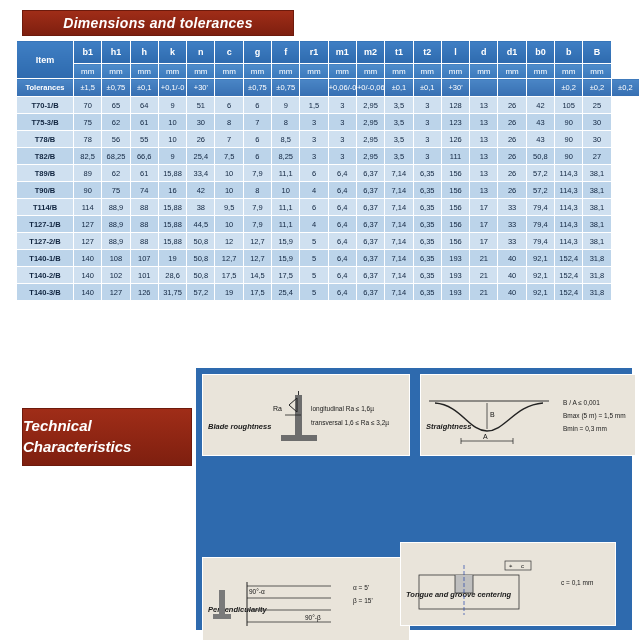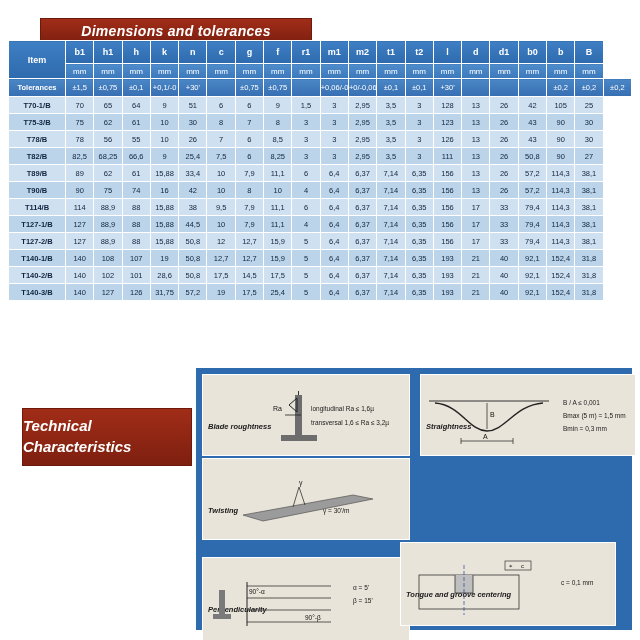--- a/index.html
+++ b/index.html
@@ -6,32 +6,31 @@
   body{
     width:640px;height:640px;
     background:#ffffff;
     font-family:"Liberation Sans", sans-serif;
     overflow:hidden;
   }
   .page{position:relative;width:640px;height:640px;background:#fff;}
 
   
   .title-bar{
-    position:absolute;left:40px;top:10px;width:270px;height:24px;
+    position:absolute;left:22px;top:10px;width:270px;height:24px;
     background:linear-gradient(to bottom,#a02d18,#7e1f0f);
     border:1px solid #6d1a0c;
-    margin-top:8px;
   }
   .title-bar .txt{
     color:#ffffff;font-style:italic;font-weight:bold;font-size:14px;
     text-align:center;line-height:24px;letter-spacing:.3px;
   }
 
   
-  .tbl-wrap{position:absolute;left:8px;top:40px;width:624px;}
+  .tbl-wrap{position:absolute;left:16px;top:40px;width:624px;}
   table.dims{border-collapse:collapse;width:624px;table-layout:fixed;}
   table.dims th,table.dims td{
     border:1px solid #ffffff;
     font-size:7.5px;
     text-align:center;
     color:#10243f;
     height:16px;
     padding:0;
     white-space:nowrap;
     overflow:hidden;
@@ -464,29 +463,20 @@
         <text x="63" y="26" font-size="7" font-family="Liberation Sans" fill="#111">B</text>
         <path d="M34 50 H86" stroke="#333" stroke-width="0.8"></path>
         <path d="M34 47 L34 53 M86 47 L86 53" stroke="#333" stroke-width="0.8"></path>
         <text x="56" y="48" font-size="7" font-family="Liberation Sans" fill="#111">A</text>
       </svg>
       <div class="note" style="left:142px;top:24px;">B / A ≤ 0,001</div>
       <div class="note" style="left:142px;top:37px;">Bmax (5 m) = 1,5 mm</div>
       <div class="note" style="left:142px;top:50px;">Bmin = 0,3 mm</div>
     </div>
 
-    <div class="cell" style="left:6px;top:90px;width:206px;height:80px;">
-      <div class="lbl">Twisting</div>
-      <svg class="glyph" style="left:30px;top:16px;" width="150" height="58" viewBox="0 0 150 58">
-        <path d="M10 40 L120 20 L140 24 L30 46 Z" fill="#9b9b9b" stroke="#555" stroke-width="0.7"></path>
-        <path d="M60 32 L66 12 L72 30" fill="none" stroke="#333" stroke-width="0.8"></path>
-        <text x="66" y="10" font-size="7" font-family="Liberation Sans" fill="#111">γ</text>
-      </svg>
-      <div class="note" style="left:120px;top:48px;">γ = 30'/m</div>
-    </div>
 
 
     <div class="cell" style="left:6px;top:189px;width:206px;height:82px;">
       <div class="lbl">Perpendicularity</div>
       <svg class="glyph" style="left:10px;top:16px;" width="132" height="62" viewBox="0 0 132 62">
         <rect x="6" y="16" width="6" height="24" fill="#7a7a7a"></rect>
         <rect x="0" y="40" width="18" height="5" fill="#7a7a7a"></rect>
         <path d="M34 12 L118 12 M34 24 L118 24 M34 36 L118 36 M34 48 L118 48" stroke="#333" stroke-width="0.8"></path>
         <path d="M34 8 L34 52" stroke="#222" stroke-width="1"></path>
         <text x="36" y="20" font-size="6.5" font-family="Liberation Sans" fill="#111">90°-α</text>

